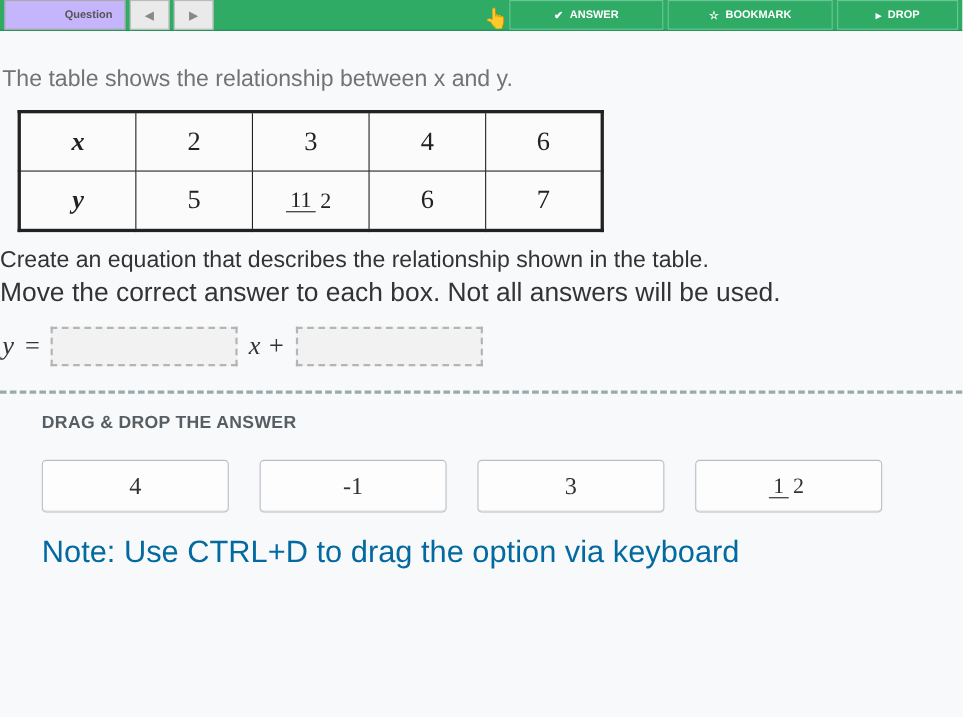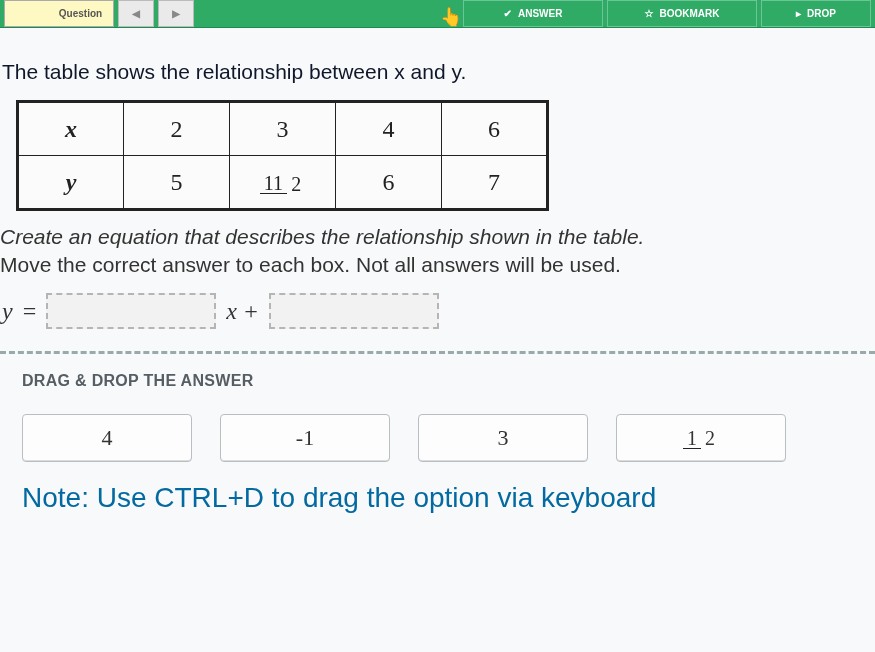--- a/index.html
+++ b/index.html
@@ -27,21 +27,21 @@
     min-width: 60px;
     display: flex;
     align-items: center;
     justify-content: center;
     color: #fff;
     font-size: 10px;
     font-weight: bold;
   }
   .toolbar .qlabel {
     border: 1px solid #aaa;
-    background: #fef9c3;
+    background: #c4b5fd;
     color: #555;
     min-width: 110px;
     padding-left: 43px;
   }
   .toolbar .nav {
     min-width: 36px;
     background: #eaeaea;
     border: 1px solid #bbb;
     color: #888;
   }
@@ -51,21 +51,21 @@
     top: 6px;
     font-size: 18px;
     color: #fff;
     pointer-events: none;
   }
   .content {
     padding: 32px 0 0 0;
   }
   .intro {
     font-size: 21px;
-    color: #0f172a;
+    color: #737373;
     padding: 0 8px 16px 2px;
   }
   .tbl {
     margin-left: 16px;
     border-collapse: collapse;
     border: 3px solid #222;
     background: #fbfbfb;
   }
   .tbl td {
     border: 1px solid #222;
@@ -87,24 +87,23 @@
     font-size: 20px;
     line-height: 1;
     vertical-align: middle;
   }
   .frac .num { border-bottom: 1.5px solid #222; padding: 0 4px; }
   .frac .den { padding: 0 4px; }
   .step1 {
     font-size: 21px;
     color: #333;
     padding: 14px 2px 2px 0;
-    font-style: italic;
   }
   .step2 {
-    font-size: 21px;
+    font-size: 24px;
     color: #333;
     padding: 2px 2px 12px 0;
   }
   .eqrow {
     display: flex;
     align-items: center;
     gap: 10px;
     padding: 4px 0 16px 2px;
     font-family: Georgia, "Times New Roman", serif;
     font-size: 24px;
@@ -117,20 +116,21 @@
     background: #f2f2f2;
     border: 2px dashed #b5b5b5;
   }
   .divider {
     border: none;
     border-top: 3px dashed #9aa;
     margin: 6px 0 18px 0;
   }
   .ddzone {
     padding: 0 22px;
+    margin-left: 16px;
   }
   .ddlabel {
     font-size: 16px;
     font-weight: bold;
     color: #565d63;
     letter-spacing: 0.3px;
     margin-bottom: 24px;
   }
   .tiles {
     display: flex;

